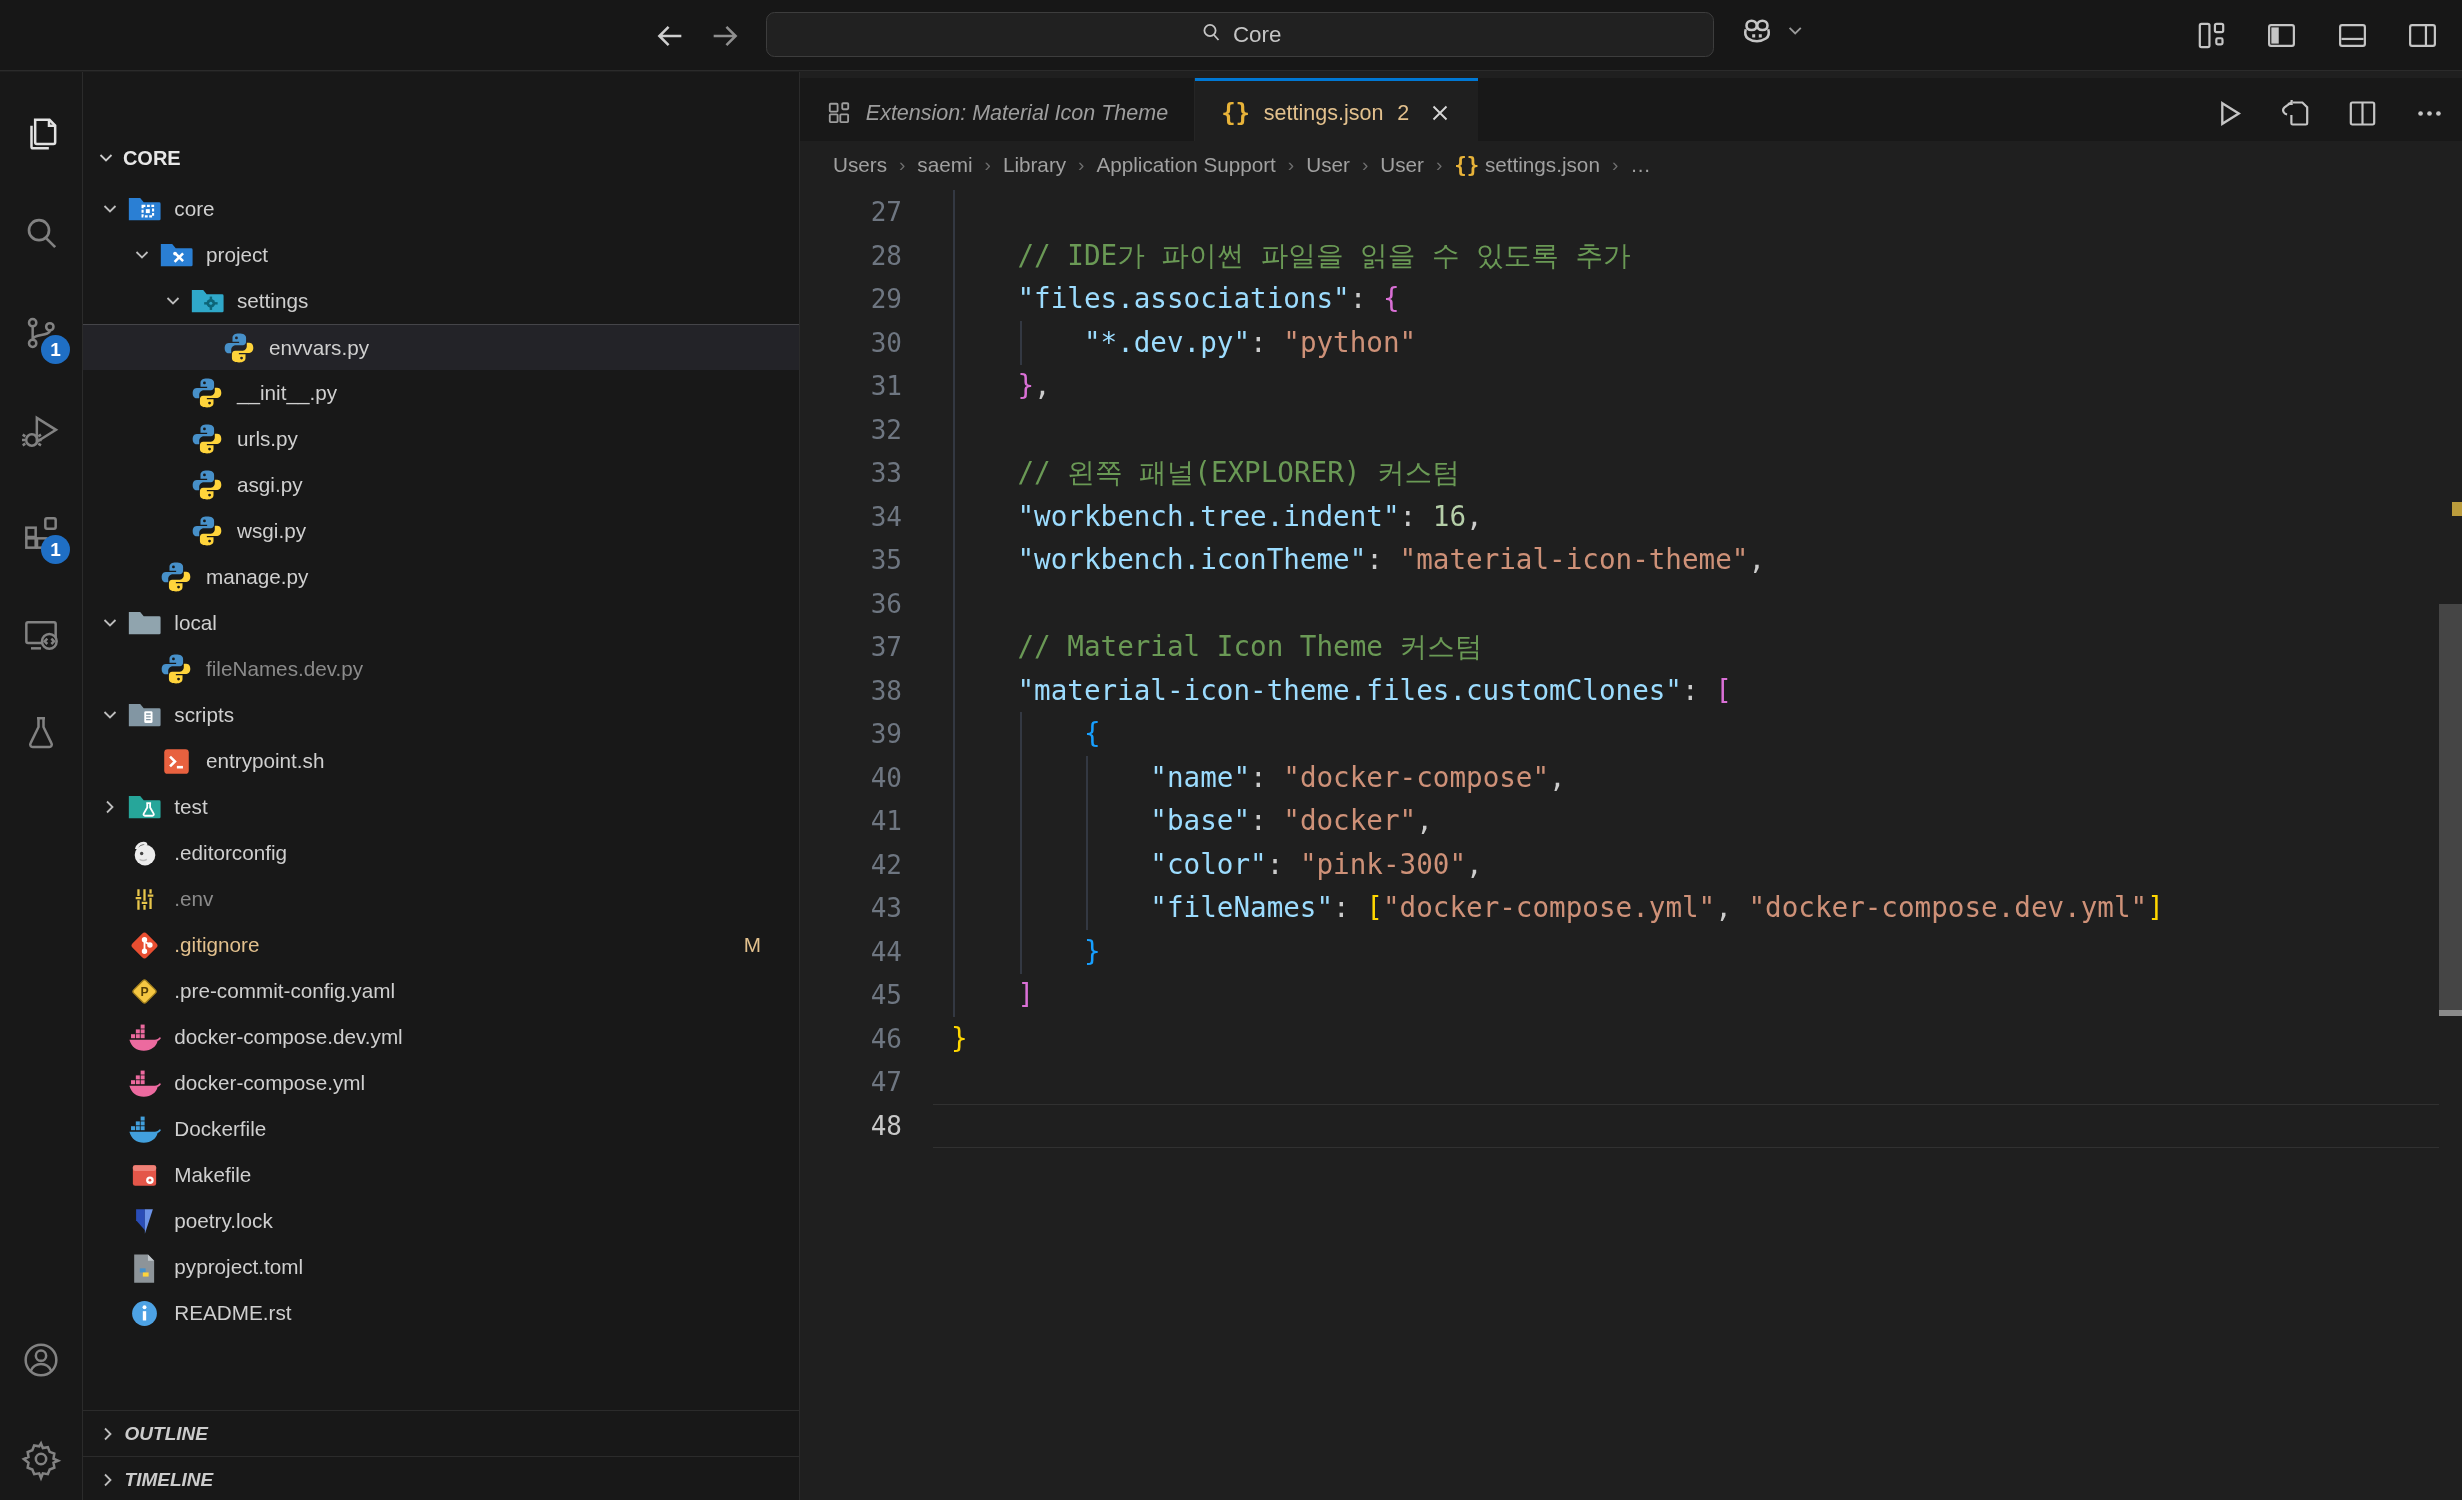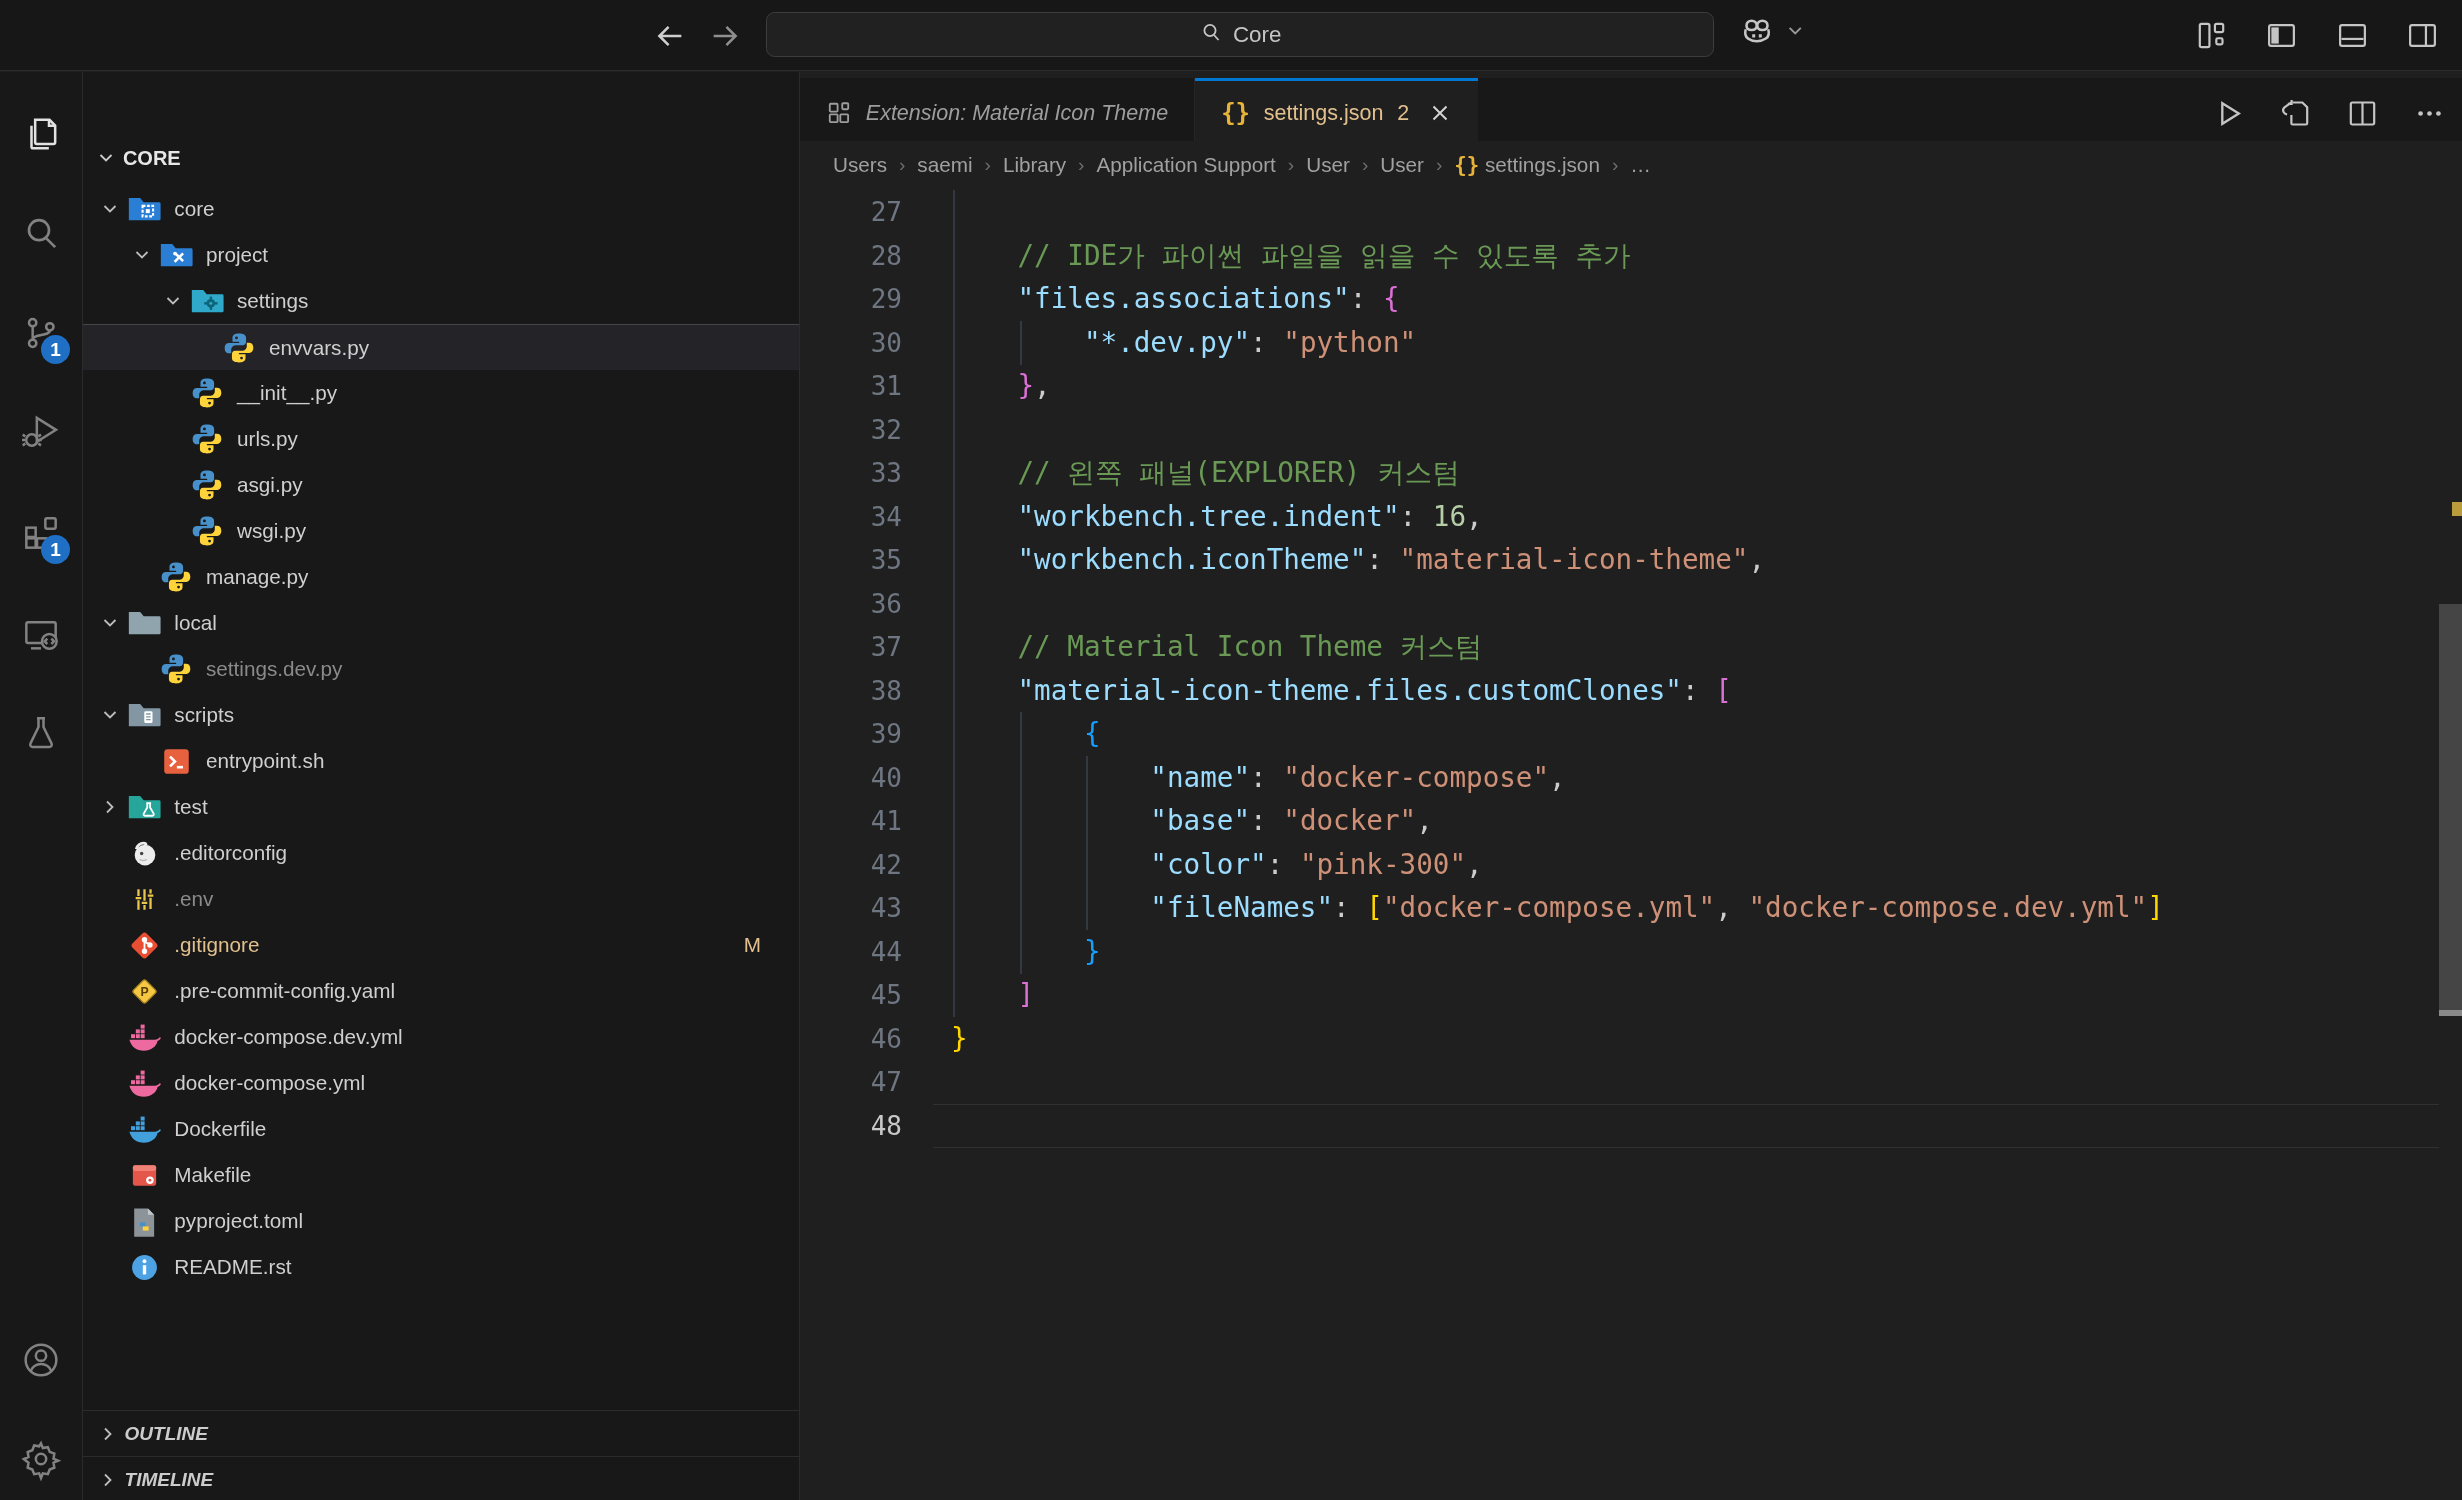--- a/index.html
+++ b/index.html
@@ -402,21 +402,21 @@
 
   </div>
         <div class="trow  dim " style="padding-left:42px">
     <span class="twisty"></span>
     <span class="ticon">
             <svg width="34" height="34" viewBox="0 0 24 24">
               <path fill="#4790c9" d="M11.9 1.8c-2.7 0-4.5 1-4.5 3.1v2.7h4.7v.9H4.8c-2.3 0-2.9 2.1-2.9 3.6s.6 3.6 2.9 3.6h1.7v-2.4c0-1.9 1.6-3.3 3.5-3.3h4.7c1.5 0 2.3-1.2 2.3-2.6V4.9c0-2.2-1.9-3.1-5.1-3.1zM10.2 3.9a1 1 0 1 1 0 2 1 1 0 0 1 0-2z"></path>
               <path fill="#ffd43b" d="M12.1 22.2c2.7 0 4.5-1 4.5-3.1v-2.7h-4.7v-.9h7.3c2.3 0 2.9-2.1 2.9-3.6s-.6-3.6-2.9-3.6h-1.7v2.4c0 1.9-1.6 3.3-3.5 3.3H9.3c-1.5 0-2.3 1.2-2.3 2.6v2.5c0 2.2 1.9 3.1 5.1 3.1zm1.7-2.1a1 1 0 1 1 0-2 1 1 0 0 1 0 2z"></path>
             </svg>
           </span>
-    <span class="tlabel">settings.dev.py</span>
+    <span class="tlabel">fileNames.dev.py</span>
 
   </div>
         <div class="trow   " style="padding-left:10.3px">
     <span class="twisty">
             <svg width="24" height="24" viewBox="0 0 24 24">
               <path d="M6.5 9l5.5 5.5L17.5 9" fill="none" stroke="#bdbdbd" stroke-width="1.8"></path>
             </svg>
           </span>
     <span class="ticon">
             <svg width="34" height="34" viewBox="0 0 24 24">
@@ -566,20 +566,31 @@
     <span class="twisty"></span>
     <span class="ticon">
             <svg width="31" height="31" viewBox="0 0 24 24">
               <rect x="3" y="4" width="18" height="16" rx="1.8" fill="#e45649"></rect>
               <rect x="3" y="4" width="18" height="4.6" rx="1.8" fill="#ef8177"></rect>
               <circle cx="16.2" cy="15.6" r="2.9" fill="#fff"></circle>
               <circle cx="16.2" cy="15.6" r="1.1" fill="#e45649"></circle>
             </svg>
           </span>
     <span class="tlabel">Makefile</span>
+
+  </div>
+        <div class="trow   " style="padding-left:10.3px">
+    <span class="twisty"></span>
+    <span class="ticon">
+            <svg width="31" height="31" viewBox="0 0 24 24">
+              <path fill="#2a4db8" d="M5.5 2.5h6.8v16.2L5.5 11V2.5z"></path>
+              <path fill="#6c93e8" d="M12.3 2.5h6.2l-6.2 19V2.5z"></path>
+            </svg>
+          </span>
+    <span class="tlabel">poetry.lock</span>
 
   </div>
         <div class="trow   " style="padding-left:10.3px">
     <span class="twisty"></span>
     <span class="ticon">
             <svg width="33" height="33" viewBox="0 0 24 24">
               <path d="M4.5 2.5h10l4.5 4.5v16h-14.5z" fill="#8d9499"></path>
               <path d="M14.5 2.5l4.5 4.5h-4.5z" fill="#c2c8cc"></path>
               <rect x="8.6" y="12.6" width="4.2" height="3" fill="#4790c9"></rect>
               <rect x="10.8" y="15.6" width="4.2" height="3" fill="#ffd43b"></rect>

